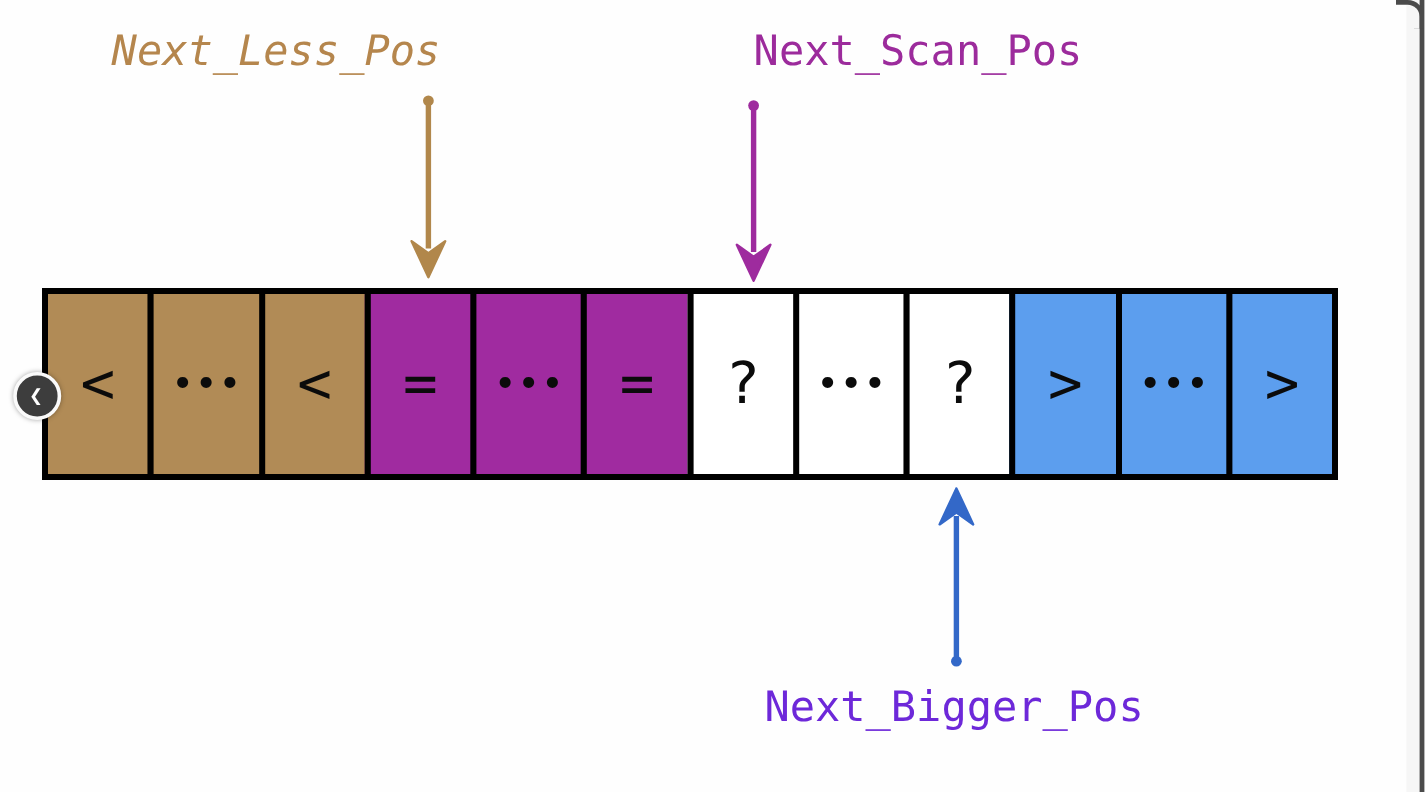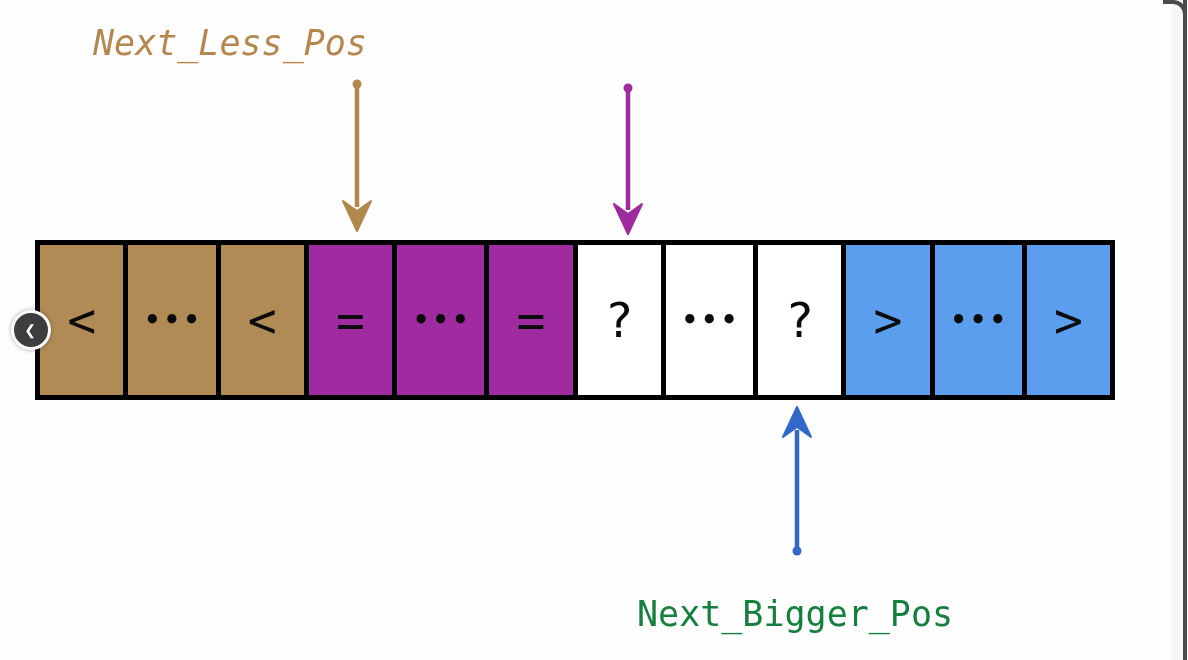--- a/index.html
+++ b/index.html
@@ -10,21 +10,21 @@
   }
   .stage{position:absolute;inset:0;}
 
   
   .pointer-label{
     position:absolute;font-size:35px;font-weight:500;
     letter-spacing:0px;white-space:pre;line-height:1;
   }
   #label-less{left:93px;top:26px;color:#b5864d;font-style:italic;}
   #label-scan{left:628px;top:26px;color:#9c2b9c;}
-  #label-bigger{left:637px;top:573px;color:#15803d;margin-top:24px;}
+  #label-bigger{left:637px;top:573px;color:#6d28d9;}
 
   
   .arrows{position:absolute;left:0;top:0;pointer-events:none;}
 
   
   .array{
     position:absolute;left:35px;top:240px;width:1080px;height:160px;
     display:flex;border:5px solid #000;box-sizing:border-box;background:#000;
   }
   .cell{
@@ -57,20 +57,21 @@
     border-top:4px solid #4b4b4b;border-right:4px solid #4b4b4b;
     border-top-right-radius:14px;background:transparent;
   }
 </style>
 </head>
 <body>
 
 <div class="stage">
 
   <div class="pointer-label" id="label-less">Next_Less_Pos</div>
+  <div class="pointer-label" id="label-scan">Next_Scan_Pos</div>
   <div class="pointer-label" id="label-bigger">Next_Bigger_Pos</div>
 
   <svg class="arrows" width="1188" height="660" viewBox="0 0 1188 660">
 
     <g fill="#b1874b" stroke="#b1874b">
       <circle cx="357" cy="84" r="4.5" stroke="none"></circle>
       <line x1="357" y1="84" x2="357" y2="207" stroke-width="4.5"></line>
       <path d="M357 231 L343 201 L357 211 L371 201 Z" stroke-width="2" stroke-linejoin="round"></path>
     </g>
 

